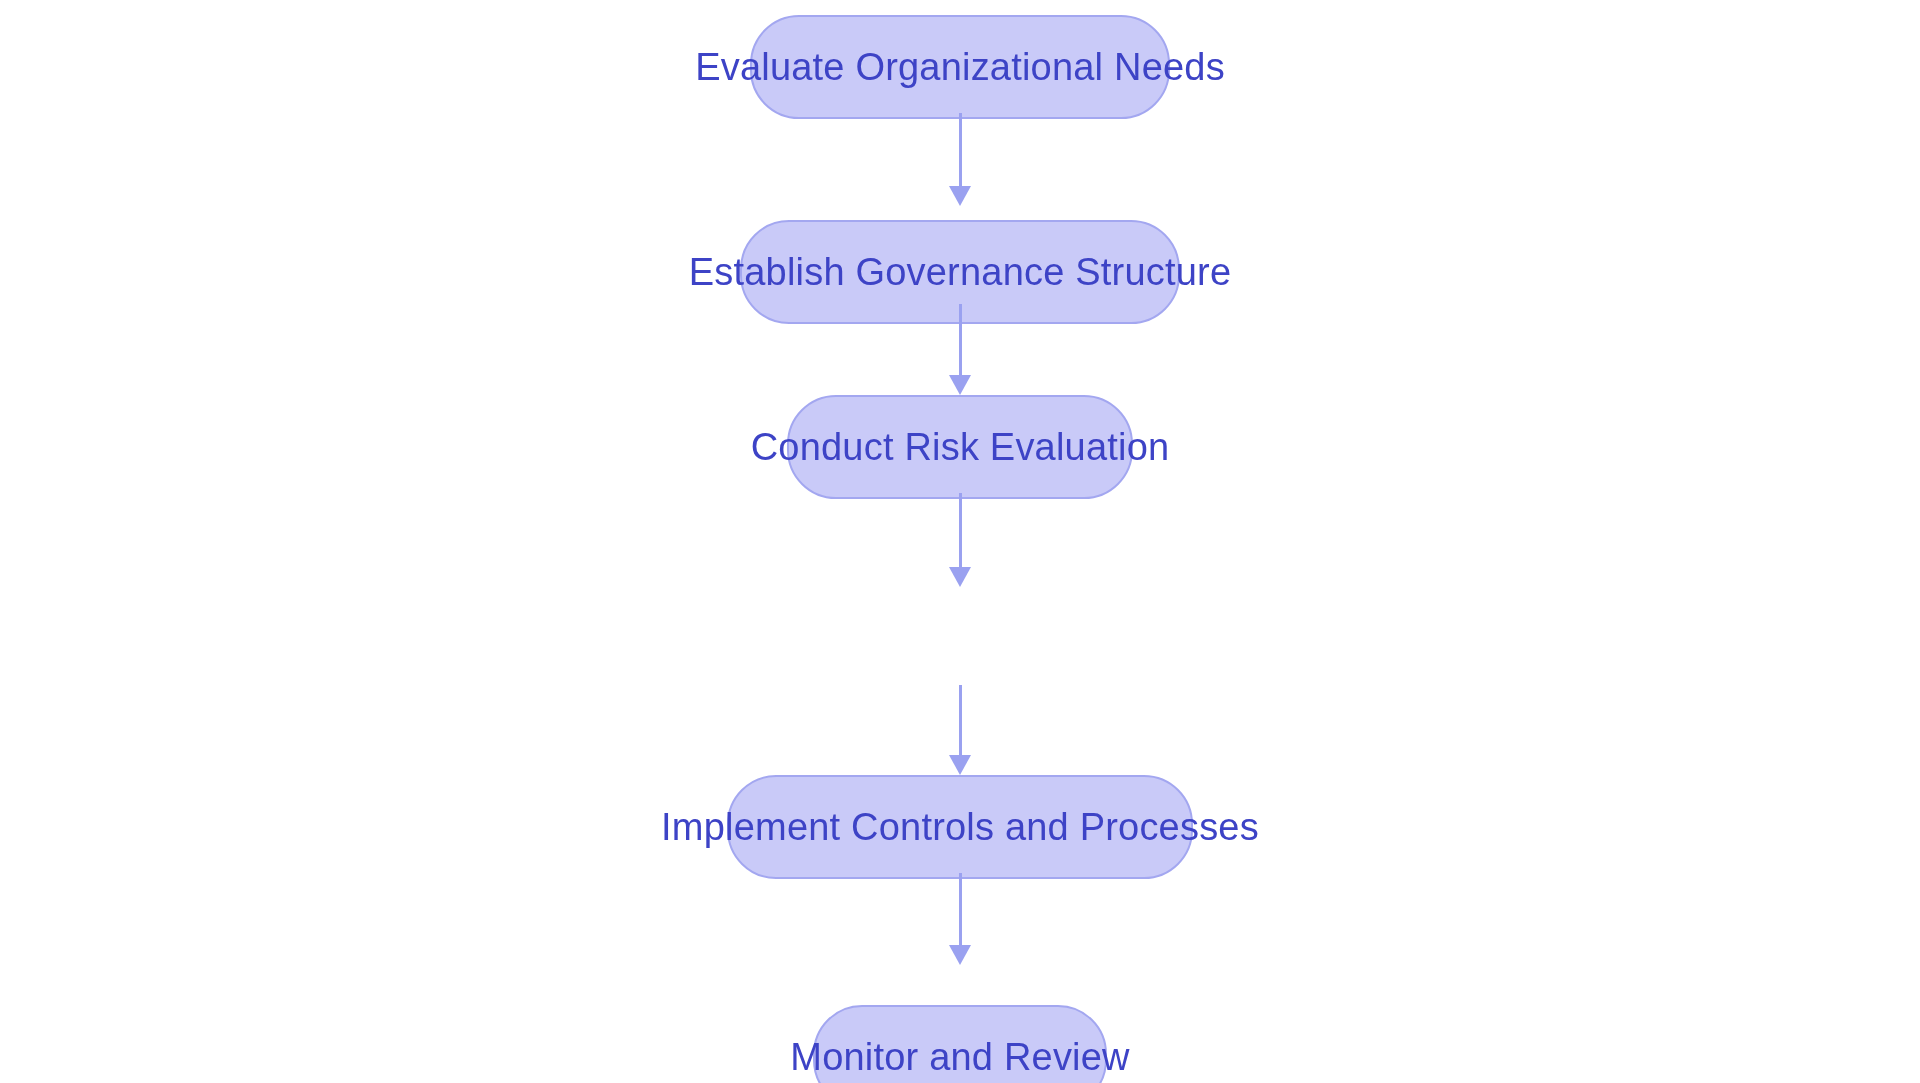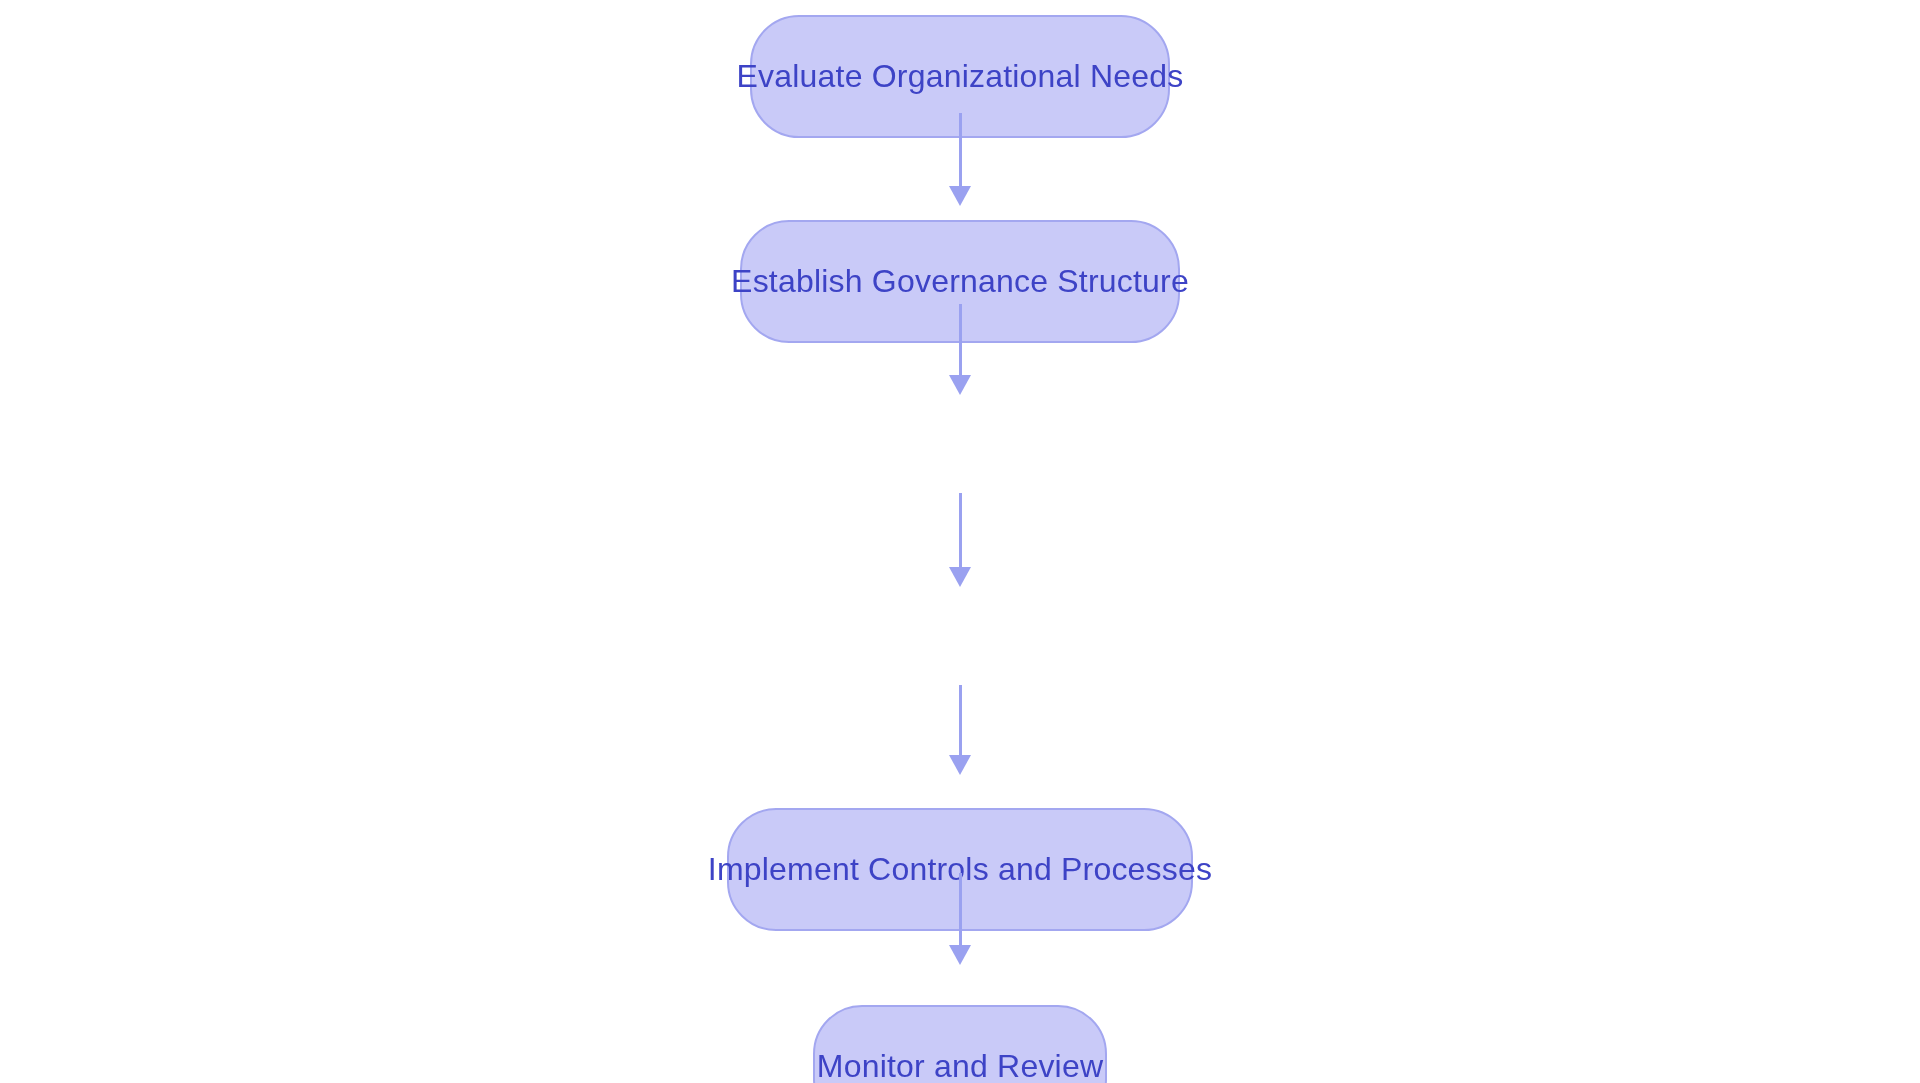--- a/index.html
+++ b/index.html
@@ -15,38 +15,38 @@
   .canvas {
     position: relative;
     width: 1920px;
     height: 1083px;
   }
 
   .node {
     position: absolute;
     left: 50%;
     transform: translateX(-50%);
-    height: 123px;
+    height: 104px;
     border-radius: 49px;
     background: var(--node-fill, #c9caf8);
     border: 2px solid var(--node-border, #a3a7f0);
     display: flex;
     align-items: center;
     justify-content: center;
     color: var(--node-text, #3d43c6);
-    font-size: 32px;
+    font-size: 38px;
     letter-spacing: 0.2px;
     white-space: nowrap;
   }
 
   .n1 { top: 15px;  width: 420px; }
   .n2 { top: 220px; width: 440px; }
   .n3 { top: 395px; width: 346px; }
   .n4 { top: 587px; width: 394px; }
-  .n5 { top: 808px; width: 466px; }
+  .n5 { top: 775px; width: 466px; }
   .n6 { top: 965px; width: 294px; margin-top: 40px; }
 
   .arrow {
     position: absolute;
     left: 50%;
     transform: translateX(-50%);
     width: 24px;
     display: flex;
     flex-direction: column;
     align-items: center;
@@ -88,20 +88,23 @@
 
   <div class="node n2">
     <span>Establish Governance Structure</span>
   </div>
 
   <div class="arrow a2">
     <div class="arrow-line"></div>
     <div class="arrow-head"></div>
   </div>
 
+  <div class="node n3">
+    <span>Conduct Risk Evaluation</span>
+  </div>
 
   <div class="arrow a3">
     <div class="arrow-line"></div>
     <div class="arrow-head"></div>
   </div>
 
 
   <div class="arrow a4">
     <div class="arrow-line"></div>
     <div class="arrow-head"></div>

